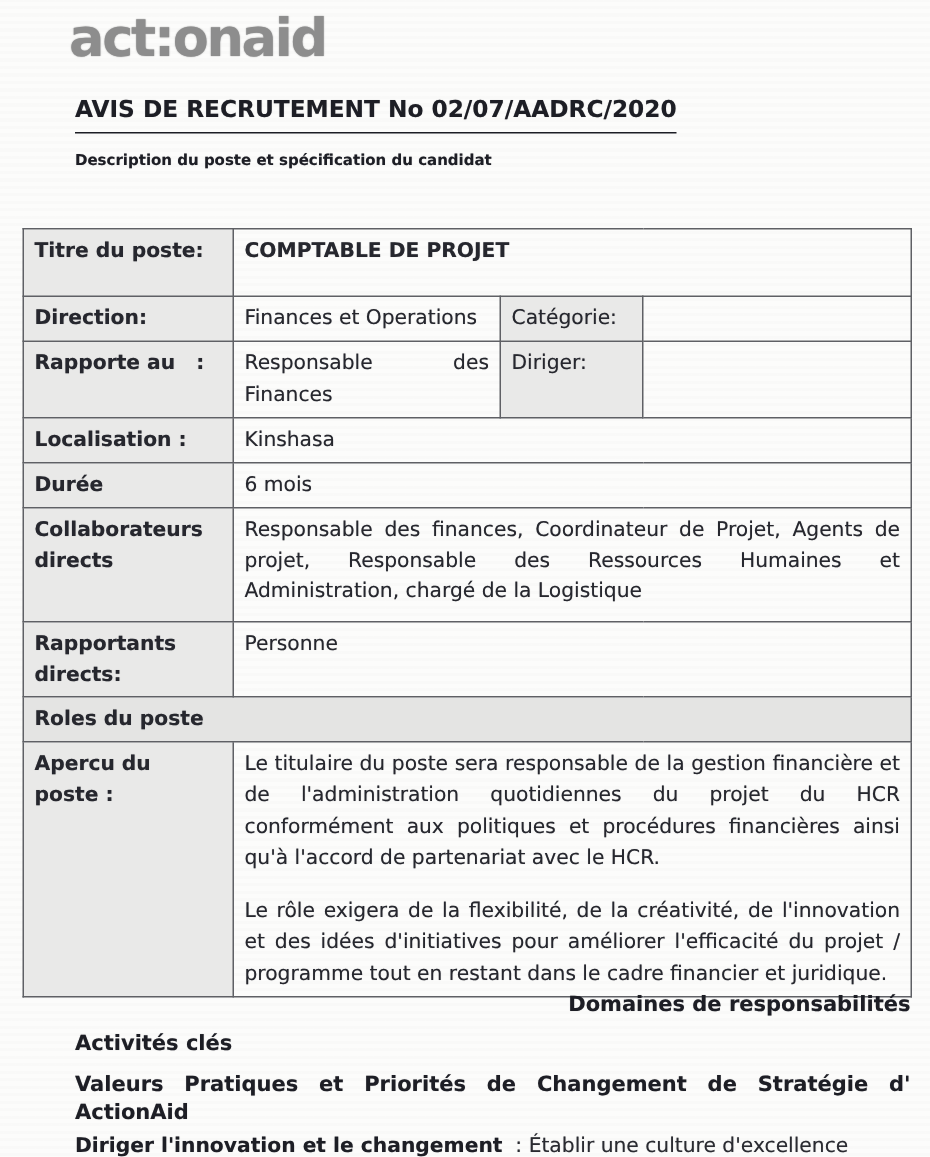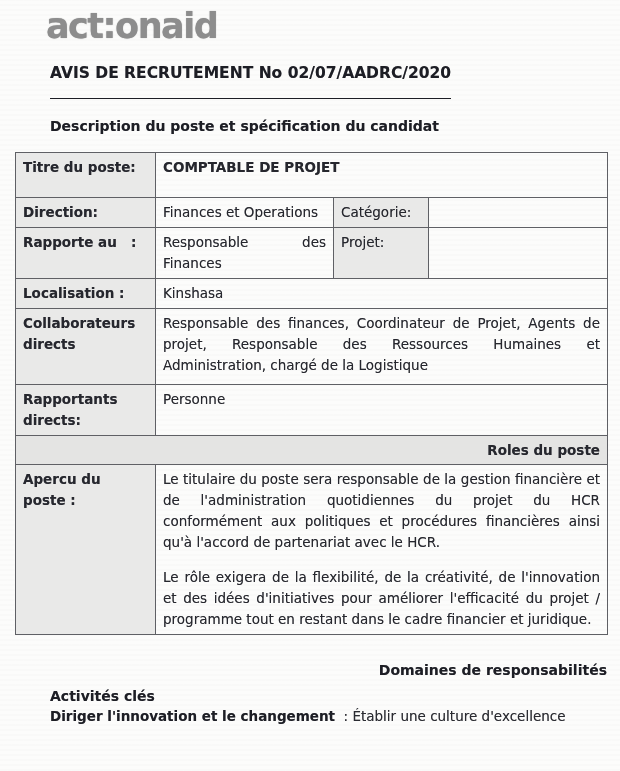--- a/index.html
+++ b/index.html
@@ -29,26 +29,26 @@
   }
   .h1 {
     position: absolute;
     left: 50px; top: 64px;
     font-size: 15.5px;
     font-weight: bold;
     color: #1d1e25;
   }
   .h1 span {
     border-bottom: 1.6px solid #1d1e25;
-    padding-bottom: 16px;
+    padding-bottom: 6px;
   }
   .h2 {
     position: absolute;
-    left: 50px; top: 118px;
-    font-size: 14px;
+    left: 50px; top: 102px;
+    font-size: 10px;
     font-weight: bold;
     color: #1d1e25;
   }
   table.job {
     position: absolute;
     left: 15px; top: 152px;
     width: 592px;
     border-collapse: collapse;
     table-layout: fixed;
   }
@@ -69,21 +69,21 @@
   td.lbl2 {
     background: #e9e9e8;
     font-weight: normal;
   }
   td.vmid { vertical-align: middle; }
   td.pre { white-space: pre-line; }
   td.jst { text-align: justify; }
   td.bold-val { font-weight: bold; color: #1d1e25; }
   td.band {
     background: #e4e4e3;
-    text-align: right;
+    text-align: left;
     font-weight: bold;
     font-size: 14px;
     color: #1d1e25;
   }
   td.apercu p { margin: 0 0 14px 0; text-align: justify; }
   td.apercu p:last-child { margin-bottom: 0; }
   .footer {
     position: absolute;
     left: 50px; top: 656px;
     width: 557px;
@@ -123,26 +123,30 @@
       </tr>
       <tr style="height:28px">
         <td class="lbl">Direction:</td>
         <td>Finances et Operations</td>
         <td class="lbl2">Catégorie:</td>
         <td></td>
       </tr>
       <tr style="height:44px">
         <td class="lbl">Rapporte au&nbsp;&nbsp;&nbsp;:</td>
         <td class="jst">Responsable des Finances</td>
-        <td class="lbl2">Projet:</td>
+        <td class="lbl2">Diriger:</td>
         <td></td>
       </tr>
       <tr style="height:29px">
         <td class="lbl">Localisation :</td>
         <td colspan="3">Kinshasa</td>
+      </tr>
+      <tr style="height:27px">
+        <td class="lbl">Durée</td>
+        <td colspan="3">6 mois</td>
       </tr>
       <tr style="height:76px">
         <td class="lbl">Collaborateurs directs</td>
         <td colspan="3" class="jst">Responsable des finances, Coordinateur de Projet, Agents de projet, Responsable des Ressources Humaines et Administration, chargé de la Logistique</td>
       </tr>
       <tr style="height:46px">
         <td class="lbl">Rapportants directs:</td>
         <td colspan="3">Personne</td>
       </tr>
       <tr style="height:25px">
@@ -155,18 +159,19 @@
           <p>Le titulaire du poste sera responsable de la gestion financière et de l'administration quotidiennes du projet du HCR conformément aux politiques et procédures financières ainsi qu'à l'accord de partenariat avec le HCR.</p>
           <p>Le rôle exigera de la flexibilité, de la créativité, de l'innovation et des idées d'initiatives pour améliorer l'efficacité du projet / programme tout en restant dans le cadre financier et juridique.</p>
         </td>
       </tr>
     </tbody>
   </table>
 
   <div class="footer">
     <div class="f-line m1">Domaines de responsabilités</div>
     <div class="f-line m2">Activités clés</div>
+    <div class="f-line f-just">Valeurs Pratiques et Priorités de Changement de Stratégie d' ActionAid</div>
     <div class="f-mixed">
       <span class="b">Diriger l'innovation et le changement</span><span class="r">&nbsp;&nbsp;: Établir une culture d'excellence</span>
     </div>
   </div>
 
 </div>
 
 </body></html>

